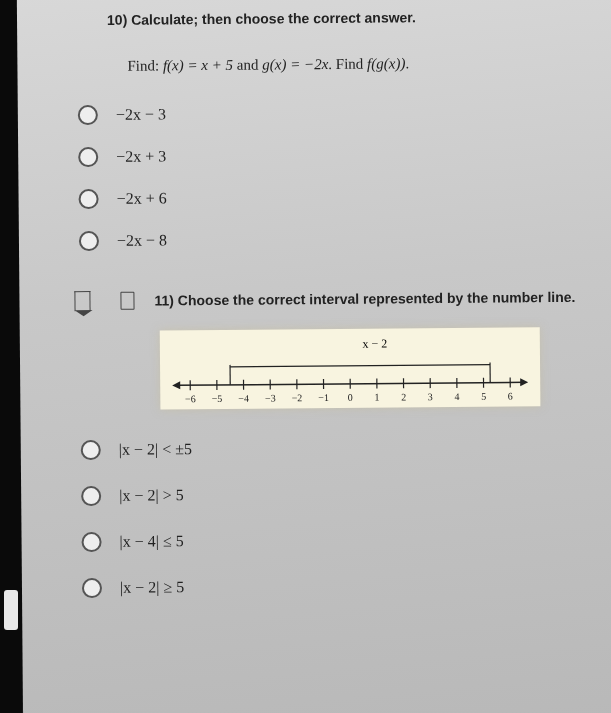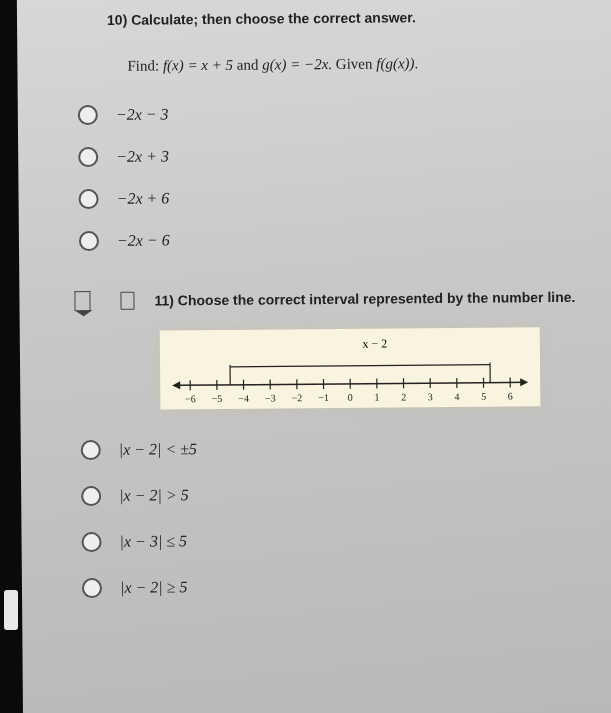--- a/index.html
+++ b/index.html
@@ -67,21 +67,20 @@
     border: 2px solid #555;
     border-radius: 50%;
     background: #eee;
     margin-right: 18px;
     flex-shrink: 0;
   }
   .math {
     font-family: 'Times New Roman', serif;
     font-size: 16px;
     color: #222;
-    font-style: italic;
   }
   .q2-header {
     display: flex;
     align-items: center;
     margin-top: 40px;
     margin-bottom: 20px;
     font-size: 14px;
     font-weight: bold;
     color: #222;
   }
@@ -153,39 +152,39 @@
 </head>
 <body>
 
 <div class="left-strip"></div>
 
 <div class="page">
 
   <div class="q-header">10) Calculate; then choose the correct answer.</div>
 
   <div class="given">
-    <span>Find: </span><i><span>f(x) = x + 5</span></i><span> and </span><i><span>g(x) = −2x</span></i><span>. Given </span><i><span>f(g(x))</span></i><span>.</span>
+    <span>Find: </span><i><span>f(x) = x + 5</span></i><span> and </span><i><span>g(x) = −2x</span></i><span>. Find </span><i><span>f(g(x))</span></i><span>.</span>
   </div>
 
   <div class="options">
     <div class="option">
       <div class="radio"></div>
       <span class="math">−2x − 3</span>
     </div>
     <div class="option">
       <div class="radio"></div>
       <span class="math">−2x + 3</span>
     </div>
     <div class="option">
       <div class="radio"></div>
       <span class="math">−2x + 6</span>
     </div>
     <div class="option">
       <div class="radio"></div>
-      <span class="math">−2x − 6</span>
+      <span class="math">−2x − 8</span>
     </div>
   </div>
 
   <div class="q2-header">
     <div class="bookmark-icon"></div>
     <div class="flag-icon"></div>
     <span>11) Choose the correct interval represented by the number line.</span>
   </div>
 
   <div class="number-line-box">
@@ -234,21 +233,21 @@
     <div class="option">
       <div class="radio"></div>
       <span class="math">|x − 2| &lt; ±5</span>
     </div>
     <div class="option">
       <div class="radio"></div>
       <span class="math">|x − 2| &gt; 5</span>
     </div>
     <div class="option">
       <div class="radio"></div>
-      <span class="math">|x − 3| ≤ 5</span>
+      <span class="math">|x − 4| ≤ 5</span>
     </div>
     <div class="option">
       <div class="radio"></div>
       <span class="math">|x − 2| ≥ 5</span>
     </div>
   </div>
 
 </div>
 
 </body></html>

